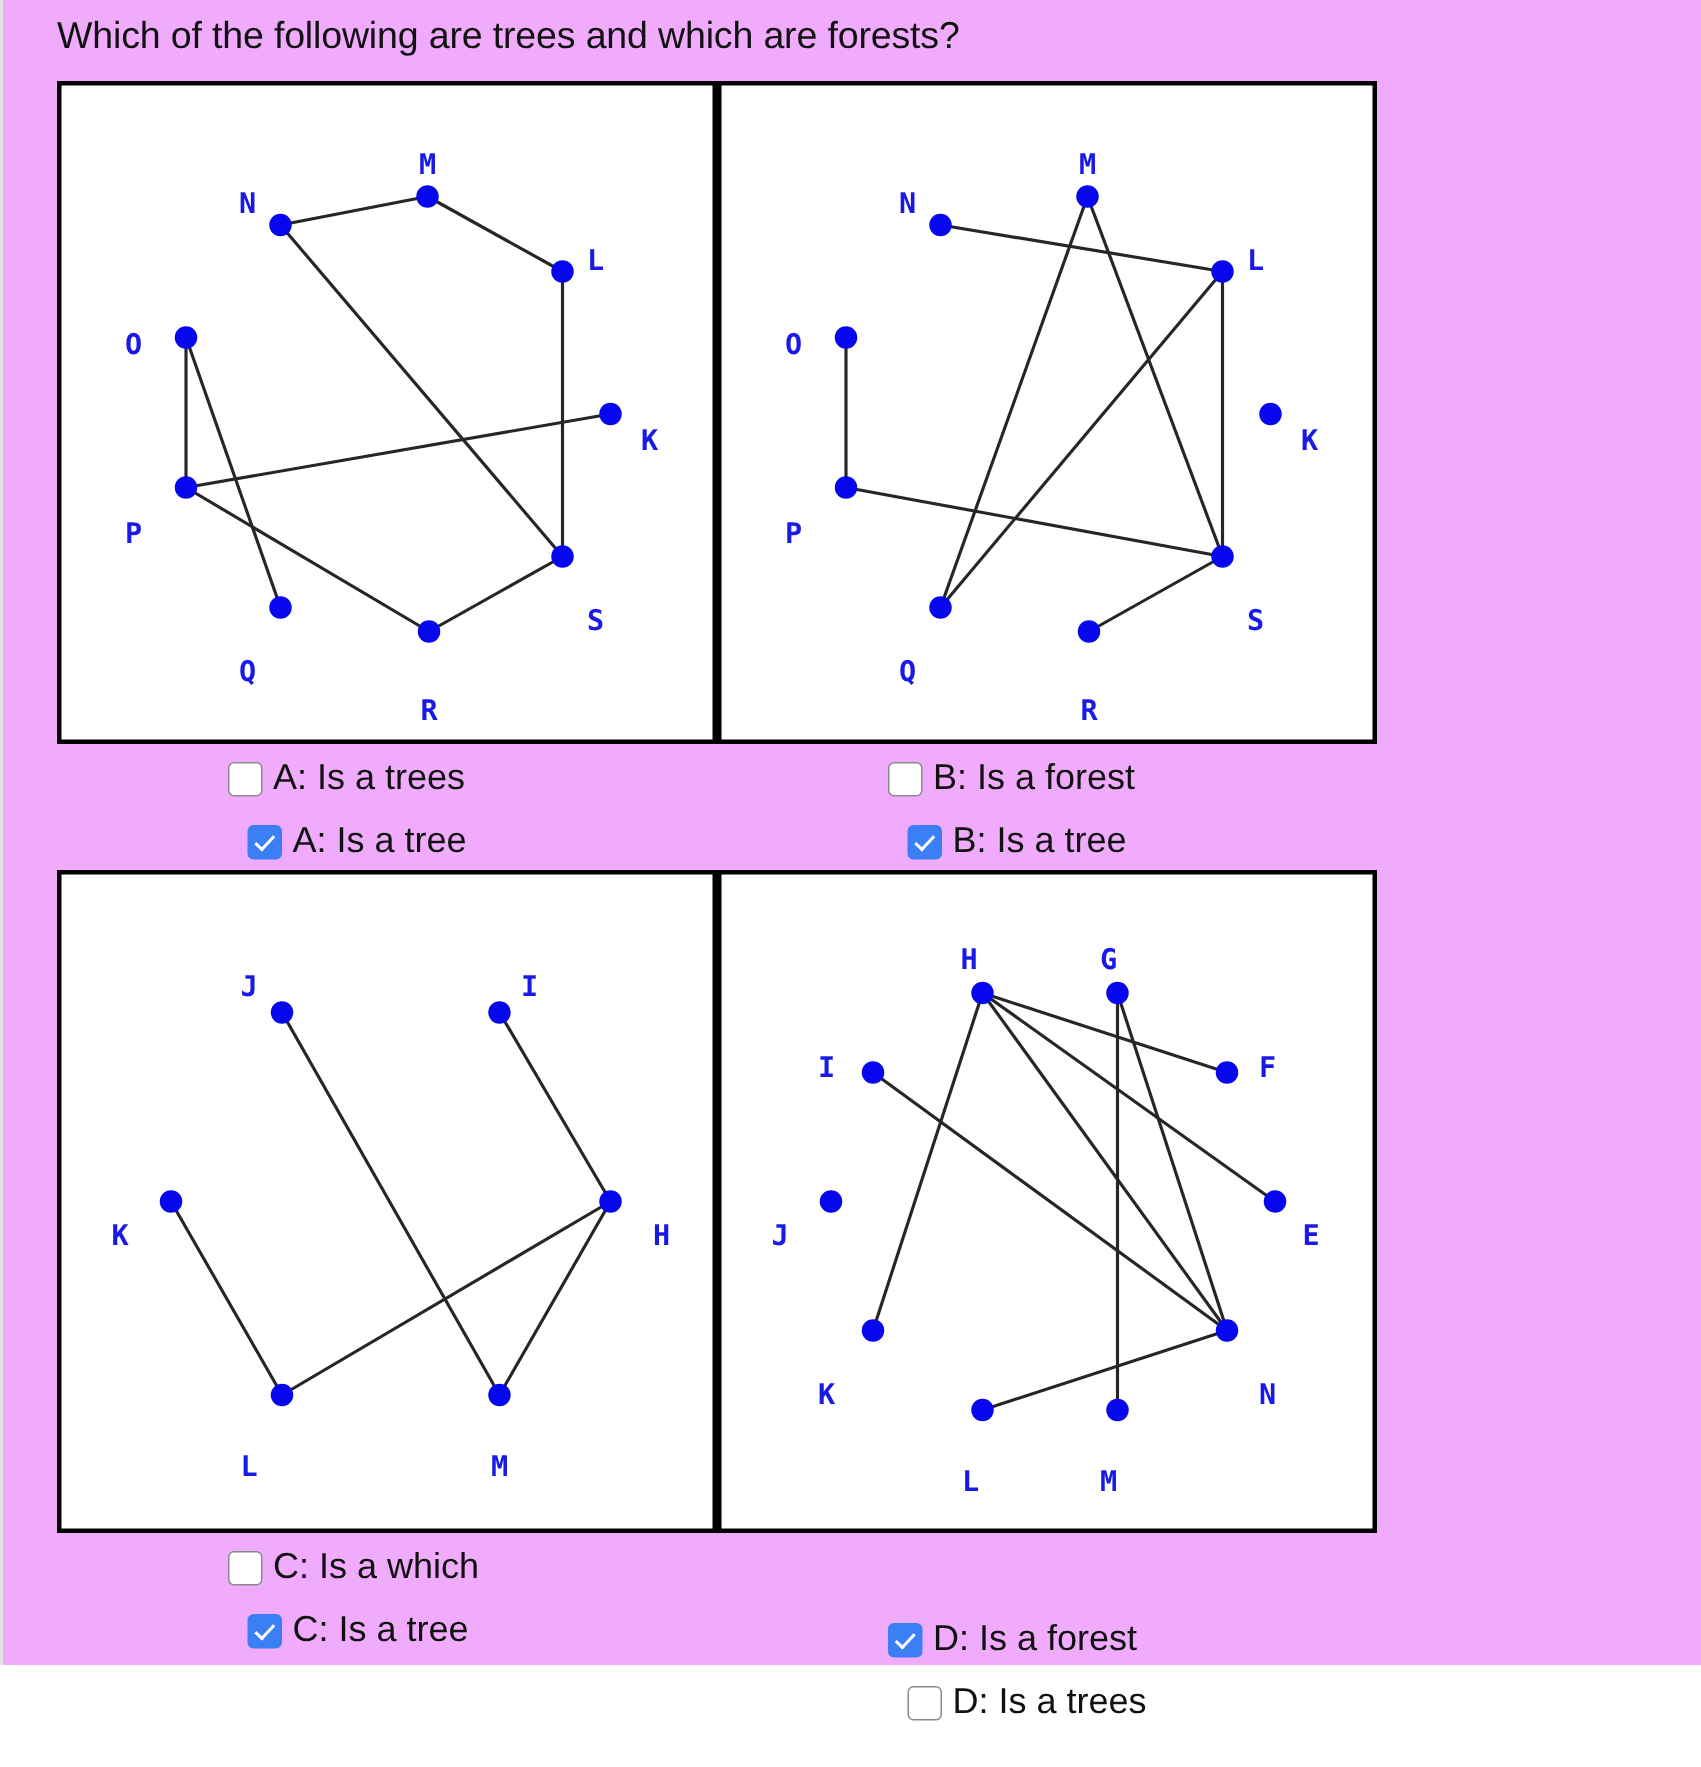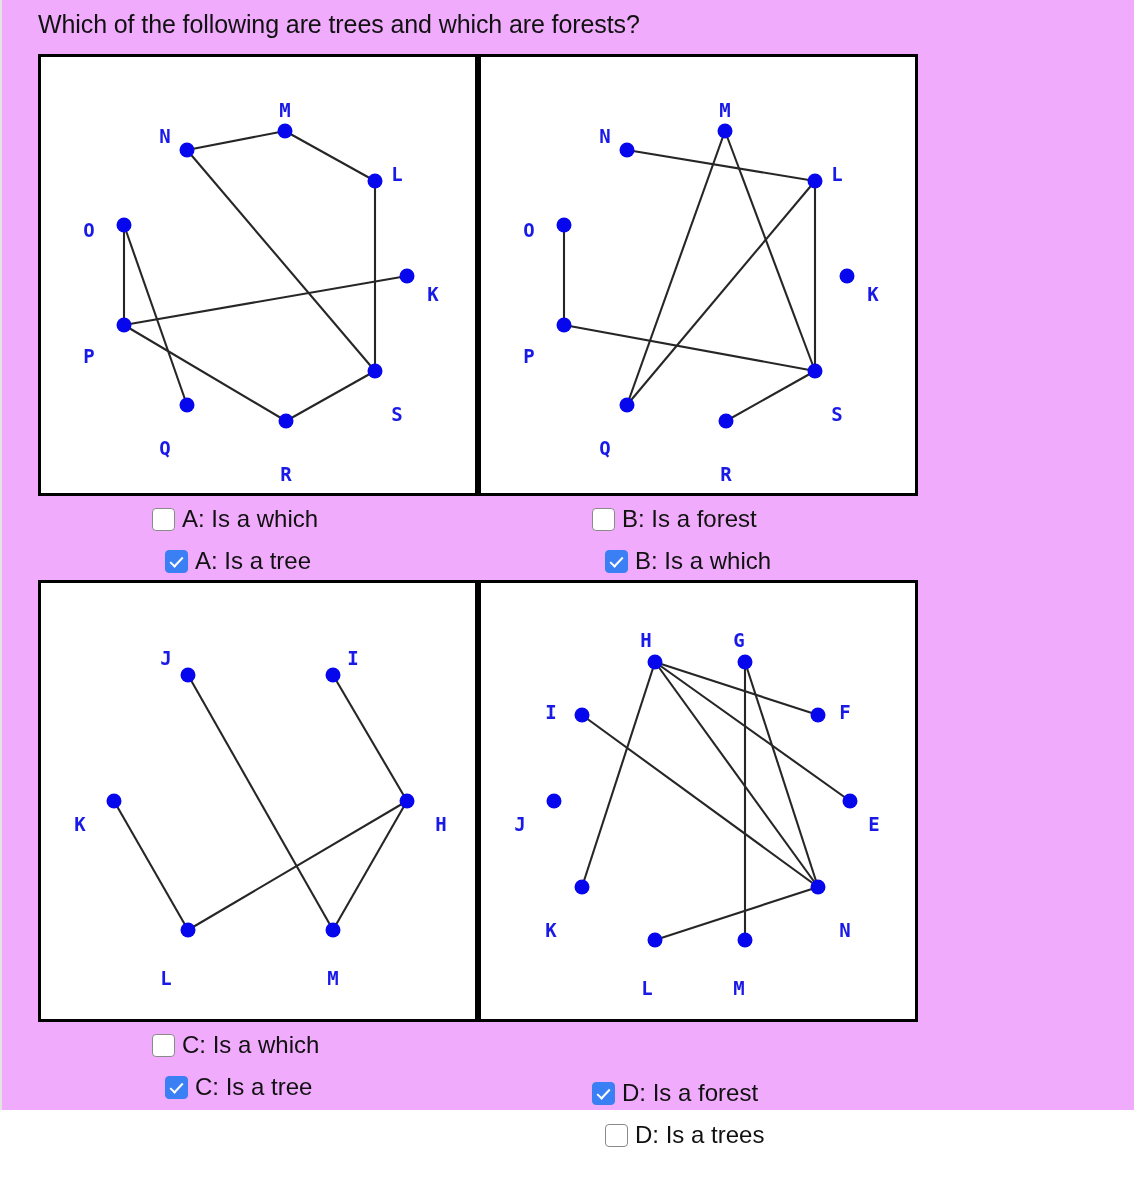--- a/index.html
+++ b/index.html
@@ -219,36 +219,36 @@
         <circle cx="174" cy="357" r="7.5" class="gnode"></circle>
         <text x="166" y="406" class="glabel" text-anchor="middle" dominant-baseline="middle">L</text>
         <circle cx="264" cy="357" r="7.5" class="gnode"></circle>
         <text x="258" y="406" class="glabel" text-anchor="middle" dominant-baseline="middle">M</text>
       </svg>
   </div>
 
   <div class="opts" id="opts-a">
     <div class="opt-row">
       <span class="cbox off"></span>
-      <span class="opt-label">A: Is a which</span>
+      <span class="opt-label">A: Is a trees</span>
     </div>
     <div class="opt-row indent">
       <span class="cbox on"></span>
       <span class="opt-label">A: Is a tree</span>
     </div>
   </div>
 
   <div class="opts" id="opts-b">
     <div class="opt-row">
       <span class="cbox off"></span>
       <span class="opt-label">B: Is a forest</span>
     </div>
     <div class="opt-row indent">
       <span class="cbox on"></span>
-      <span class="opt-label">B: Is a which</span>
+      <span class="opt-label">B: Is a tree</span>
     </div>
   </div>
 
   <div class="opts" id="opts-c">
     <div class="opt-row">
       <span class="cbox off"></span>
       <span class="opt-label">C: Is a which</span>
     </div>
     <div class="opt-row indent">
       <span class="cbox on"></span>

